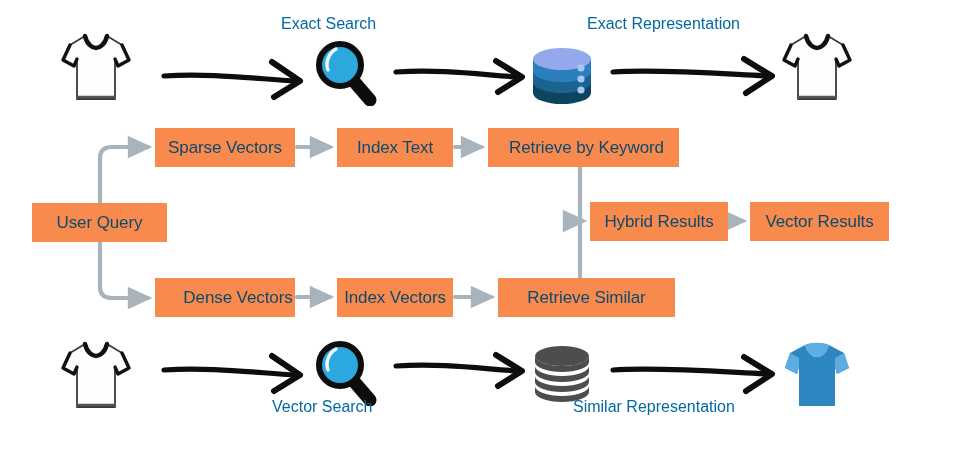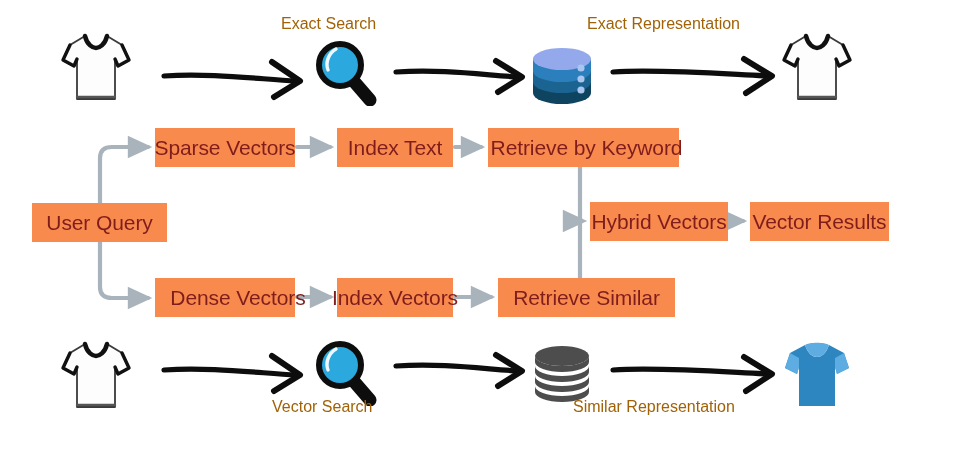--- a/index.html
+++ b/index.html
@@ -23,30 +23,30 @@
     width: 978px;
     height: 450px;
   }
   .node-box {
     position: absolute;
     background: #F78martin;
     display: flex;
     align-items: center;
     justify-content: center;
     box-sizing: border-box;
-    color: #7f1d1d;
-    font-size: 21px;
+    color: #0c4a6e;
+    font-size: 17px;
     font-family: "Liberation Sans", sans-serif;
     letter-spacing: -0.1px;
     white-space: nowrap;
     z-index: 5;
   }
   .caption {
     position: absolute;
-    color: #a16207;
+    color: #0369a1;
     font-size: 16px;
     font-family: "Liberation Sans", sans-serif;
     white-space: nowrap;
     z-index: 5;
   }
   .icon-wrap {
     position: absolute;
     z-index: 4;
   }
 </style>
@@ -216,21 +216,21 @@
 
   <div class="node-box" style="left:337px;top:278px;width:116px;height:39px;background:#F98A4E;">
     <span>Index Vectors</span>
   </div>
 
   <div class="node-box" style="left:498px;top:278px;width:177px;height:39px;background:#F98A4E;">
     <span>Retrieve Similar</span>
   </div>
 
   <div class="node-box" style="left:590px;top:202px;width:138px;height:39px;background:#F98A4E;">
-    <span>Hybrid Vectors</span>
+    <span>Hybrid Results</span>
   </div>
 
   <div class="node-box" style="left:750px;top:202px;width:139px;height:39px;background:#F98A4E;">
     <span>Vector Results</span>
   </div>
 
   <div class="caption" style="left:281px;top:15px;">Exact Search</div>
   <div class="caption" style="left:587px;top:15px;">Exact Representation</div>
   <div class="caption" style="left:272px;top:398px;">Vector Search</div>
   <div class="caption" style="left:573px;top:398px;">Similar Representation</div>

